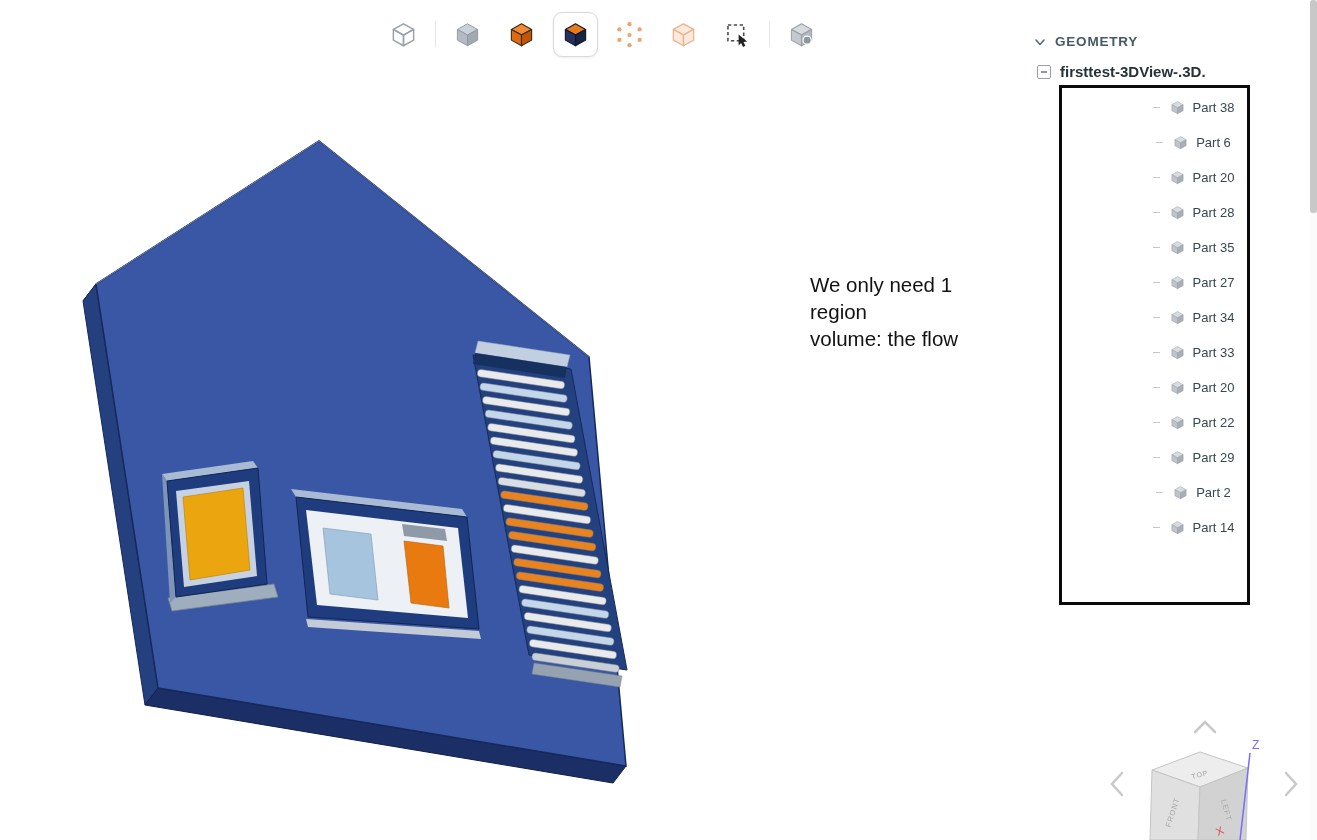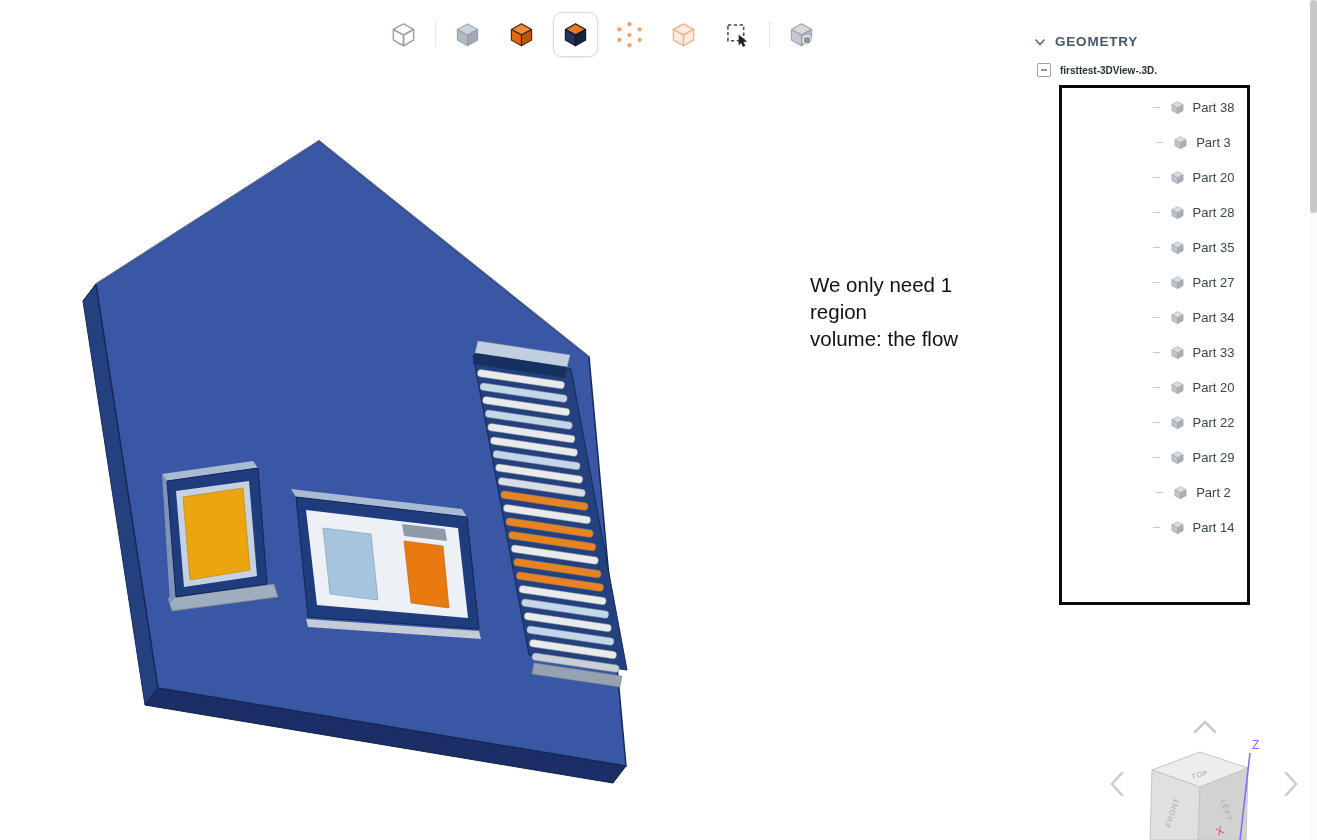--- a/index.html
+++ b/index.html
@@ -29,21 +29,21 @@
   .panel{position:absolute;left:1017px;top:0;width:293px;height:620px;background:#fff;}
   .panel-header{
     position:absolute;left:17px;top:22px;display:flex;align-items:center;gap:9px;cursor:pointer;margin-top:12px;
   }
   .panel-header .hdr-label{
     font-size:13.5px;font-weight:700;letter-spacing:.8px;color:#455A64;
   }
   .tree-root{
     position:absolute;left:20px;top:63px;display:flex;align-items:center;gap:9px;cursor:pointer;
   }
-  .tree-root .root-label{font-size:10px;font-weight:700;color:#263238;}
+  .tree-root .root-label{font-size:15px;font-weight:700;color:#263238;}
   .minus-box{
     width:12px;height:12px;border:1px solid #9AA0A6;border-radius:2px;background:#fff;
     display:flex;align-items:center;justify-content:center;
   }
   .parts{position:absolute;left:0;top:90px;width:100%;}
   .part-row{
     height:35px;display:flex;align-items:center;padding-left:60px;cursor:pointer;justify-content:center;
   }
   .part-dash{width:7px;height:1px;background:#C9C9C9;margin-right:10px;}
   .part-icon{margin-right:8px;display:flex;}
@@ -245,21 +245,21 @@
       <span class="part-dash"></span>
       <span class="part-icon">
           <svg width="15" height="15" viewBox="0 0 24 24">
             <g stroke="#969CA4" stroke-width="0.8" stroke-linejoin="round">
               <path d="M12 2.5 L21 7.5 L12 12.5 L3 7.5 Z" fill="#D9DCE0"></path>
               <path d="M3 7.5 L12 12.5 L12 22 L3 17 Z" fill="#BFC4CA"></path>
               <path d="M21 7.5 L12 12.5 L12 22 L21 17 Z" fill="#A9AFB6"></path>
             </g>
           </svg>
         </span>
-      <span class="part-label">Part 3</span>
+      <span class="part-label">Part 6</span>
     </div>
     <div class="part-row">
       <span class="part-dash"></span>
       <span class="part-icon">
           <svg width="15" height="15" viewBox="0 0 24 24">
             <g stroke="#969CA4" stroke-width="0.8" stroke-linejoin="round">
               <path d="M12 2.5 L21 7.5 L12 12.5 L3 7.5 Z" fill="#D9DCE0"></path>
               <path d="M3 7.5 L12 12.5 L12 22 L3 17 Z" fill="#BFC4CA"></path>
               <path d="M21 7.5 L12 12.5 L12 22 L21 17 Z" fill="#A9AFB6"></path>
             </g>

